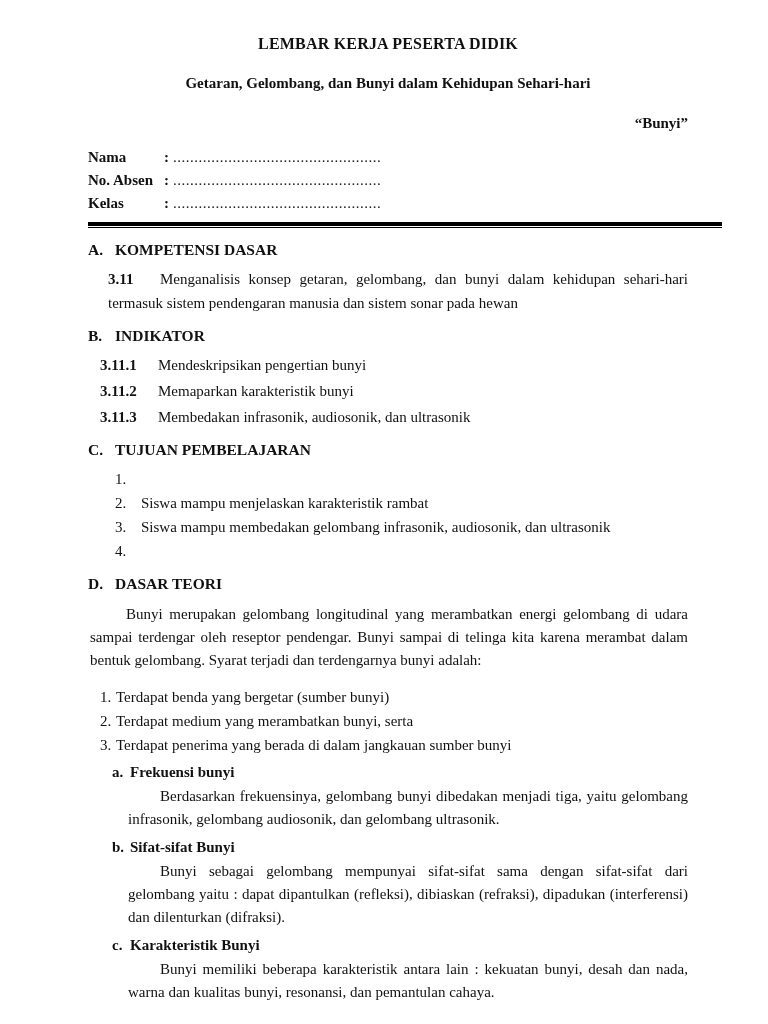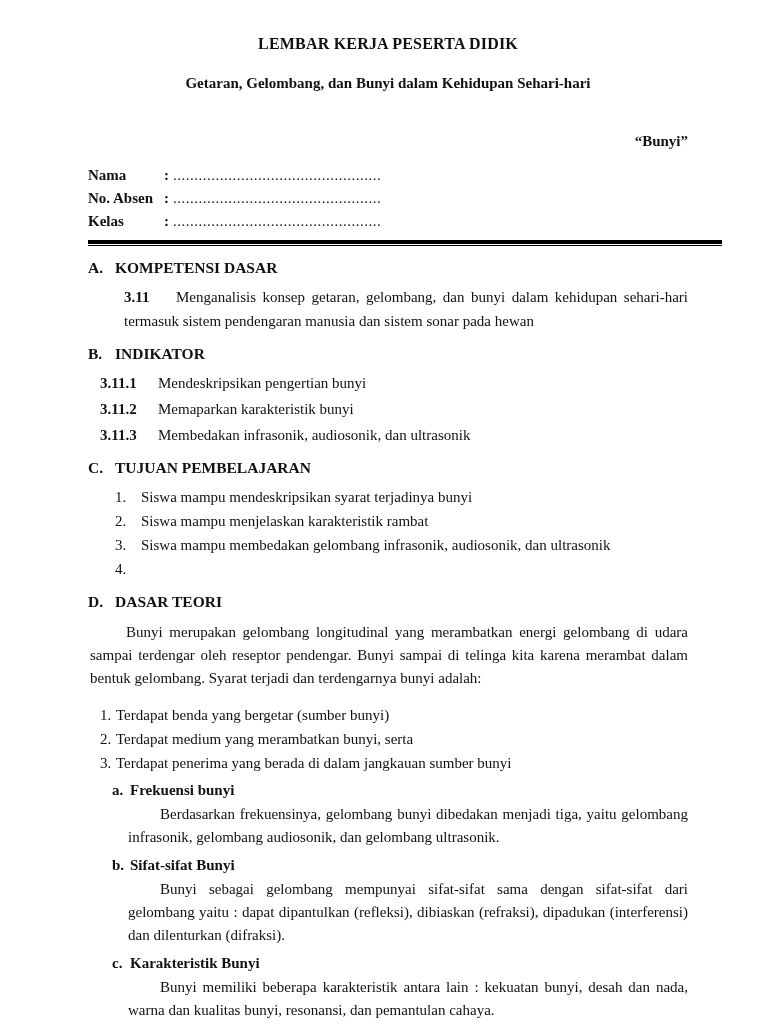--- a/index.html
+++ b/index.html
@@ -13,38 +13,38 @@
   .page {
     width: 768px; height: 1024px;
     padding: 32px 80px 0 88px;
     background: #ffffff;
     font-size: 15px;
     line-height: 1.5;
     overflow: hidden;
   }
   
   .doc-title   { font-size: 16px; font-weight: bold; text-align: center; margin: 0 0 16px 0; letter-spacing: .2px; }
-  .doc-subtitle{ font-size: 15px; font-weight: bold; text-align: center; margin: 0 0 35px 0; }
+  .doc-subtitle{ font-size: 15px; font-weight: bold; text-align: center; margin: 0 0 17px 0; }
   .doc-topic   { font-size: 15px; font-weight: bold; text-align: right; margin: 0 0 12px 0; }
   
   .form-row  { display: flex; line-height: 23px; }
   .form-label{ width: 76px; font-weight: bold; }
   .form-sep  { font-weight: bold; margin-right: 4px; }
   .form-dots { font-weight: normal; color: #222; letter-spacing: .5px; }
   
   .rule {
     height: 6px;
     border-top: 4px solid #000;
     border-bottom: 1px solid #000;
     margin: 7px -34px 10px 0;
   }
   
   .sec-head   { display: flex; font-weight: bold; font-size: 15.5px; margin: 9px 0 7px 0; }
   .sec-letter { width: 27px; flex: 0 0 27px; }
-  .kd-item    { margin-left: 36px; text-align: justify; line-height: 1.55; margin-bottom: 2px; }
+  .kd-item    { margin-left: 20px; text-align: justify; line-height: 1.55; margin-bottom: 2px; }
   .kd-num     { font-weight: bold; display: inline-block; width: 52px; }
   .ind-item   { margin-left: 12px; line-height: 23px; margin-bottom: 3px; }
   .ind-num    { font-weight: bold; display: inline-block; width: 58px; }
   .obj-item   { display: flex; margin-left: 27px; line-height: 23px; margin-bottom: 1px; }
   .obj-num    { width: 26px; flex: 0 0 26px; }
   .theory-intro {
     text-align: justify; text-indent: 36px; line-height: 23px; margin: 2px 0 13px 2px;
   }
   .cond-item { display: flex; margin-left: 12px; line-height: 24px; }
   .cond-num  { width: 16px; flex: 0 0 16px; }
@@ -109,21 +109,20 @@
     </div>
   </div>
 
   <div>
     <div class="sec-head">
       <span class="sec-letter">C.</span>
       <span>TUJUAN PEMBELAJARAN</span>
     </div>
     <div class="obj-item">
       <span class="obj-num">1.</span>
-        <span>Siswa mampu mendeskripsikan syarat terjadinya bunyi</span>
     </div>
     <div class="obj-item">
       <span class="obj-num">2.</span>
         <span>Siswa mampu menjelaskan karakteristik rambat</span>
     </div>
     <div class="obj-item">
       <span class="obj-num">3.</span>
         <span>Siswa mampu membedakan gelombang infrasonik, audiosonik, dan ultrasonik</span>
     </div>
     <div class="obj-item">

